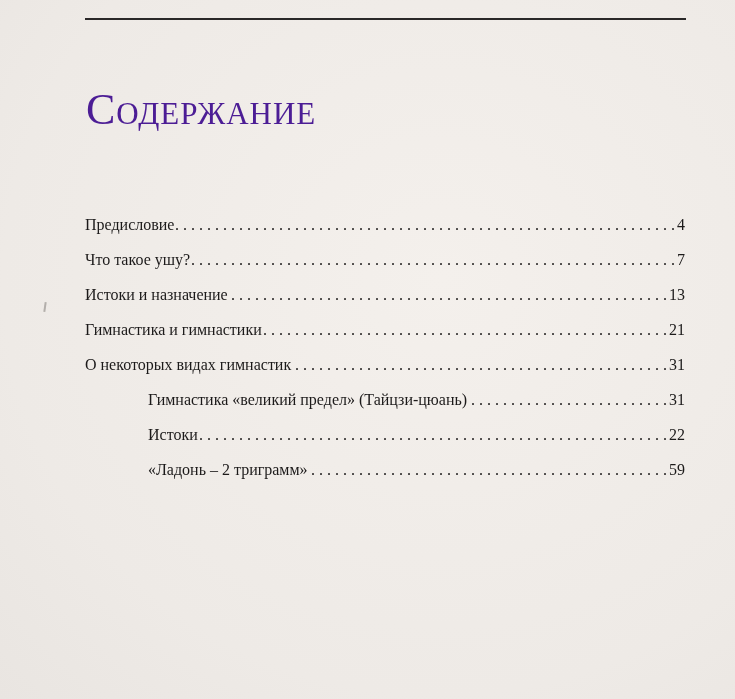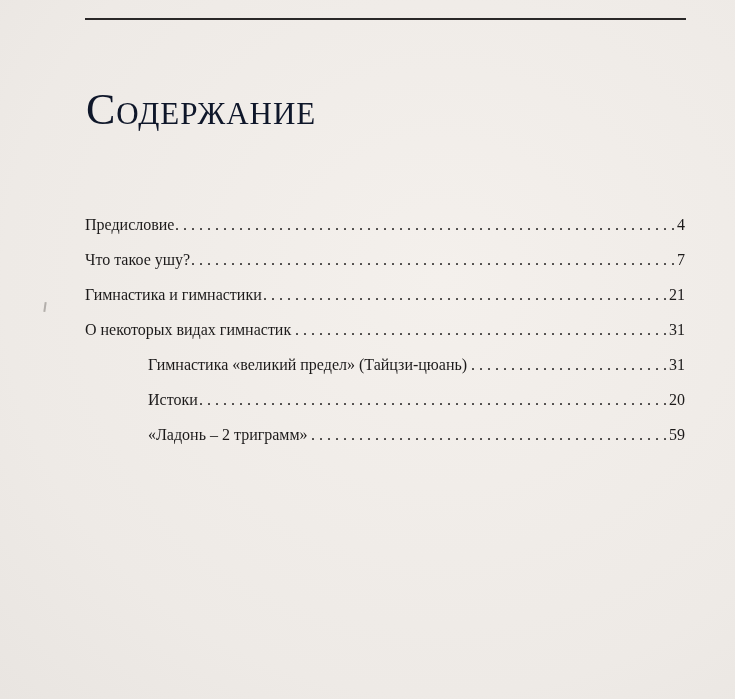--- a/index.html
+++ b/index.html
@@ -12,21 +12,21 @@
     position:relative;
   }
   .rule {
     position:absolute; left:85px; top:18px; width:601px; height:2px;
     background:#2a2828;
   }
   .title {
     position:absolute; left:86px; top:88px;
     font-size:44px; letter-spacing:1px; line-height:44px;
     font-variant: small-caps;
-    color:#0f172a;
+    color:#4c1d95;
   }
   .toc {
     position:absolute; left:85px; top:207px; width:600px;
   }
   .row {
     display:flex; align-items:baseline;
     height:35px; font-size:16px; line-height:35px;
     white-space:nowrap;
   }
   .row.sub { padding-left:63px; }
@@ -58,37 +58,42 @@
     <span class="label">Предисловие</span>
     <span class="dots"></span>
     <span class="page">4</span>
   </div>
   <div class="row">
     <span class="label">Что такое ушу?</span>
     <span class="dots"></span>
     <span class="page">7</span>
   </div>
   <div class="row">
+    <span class="label">Истоки и назначение</span>
+    <span class="dots"></span>
+    <span class="page">13</span>
+  </div>
+  <div class="row">
     <span class="label">Гимнастика и гимнастики</span>
     <span class="dots"></span>
     <span class="page">21</span>
   </div>
   <div class="row">
     <span class="label">О некоторых видах гимнастик</span>
     <span class="dots"></span>
     <span class="page">31</span>
   </div>
   <div class="row sub">
     <span class="label">Гимнастика «великий предел» (Тайцзи-цюань)</span>
     <span class="dots"></span>
     <span class="page">31</span>
   </div>
   <div class="row sub">
     <span class="label">Истоки</span>
     <span class="dots"></span>
-    <span class="page">20</span>
+    <span class="page">22</span>
   </div>
   <div class="row sub">
     <span class="label">«Ладонь – 2 триграмм»</span>
     <span class="dots"></span>
     <span class="page">59</span>
   </div>
 </div>
 
 </body></html>

